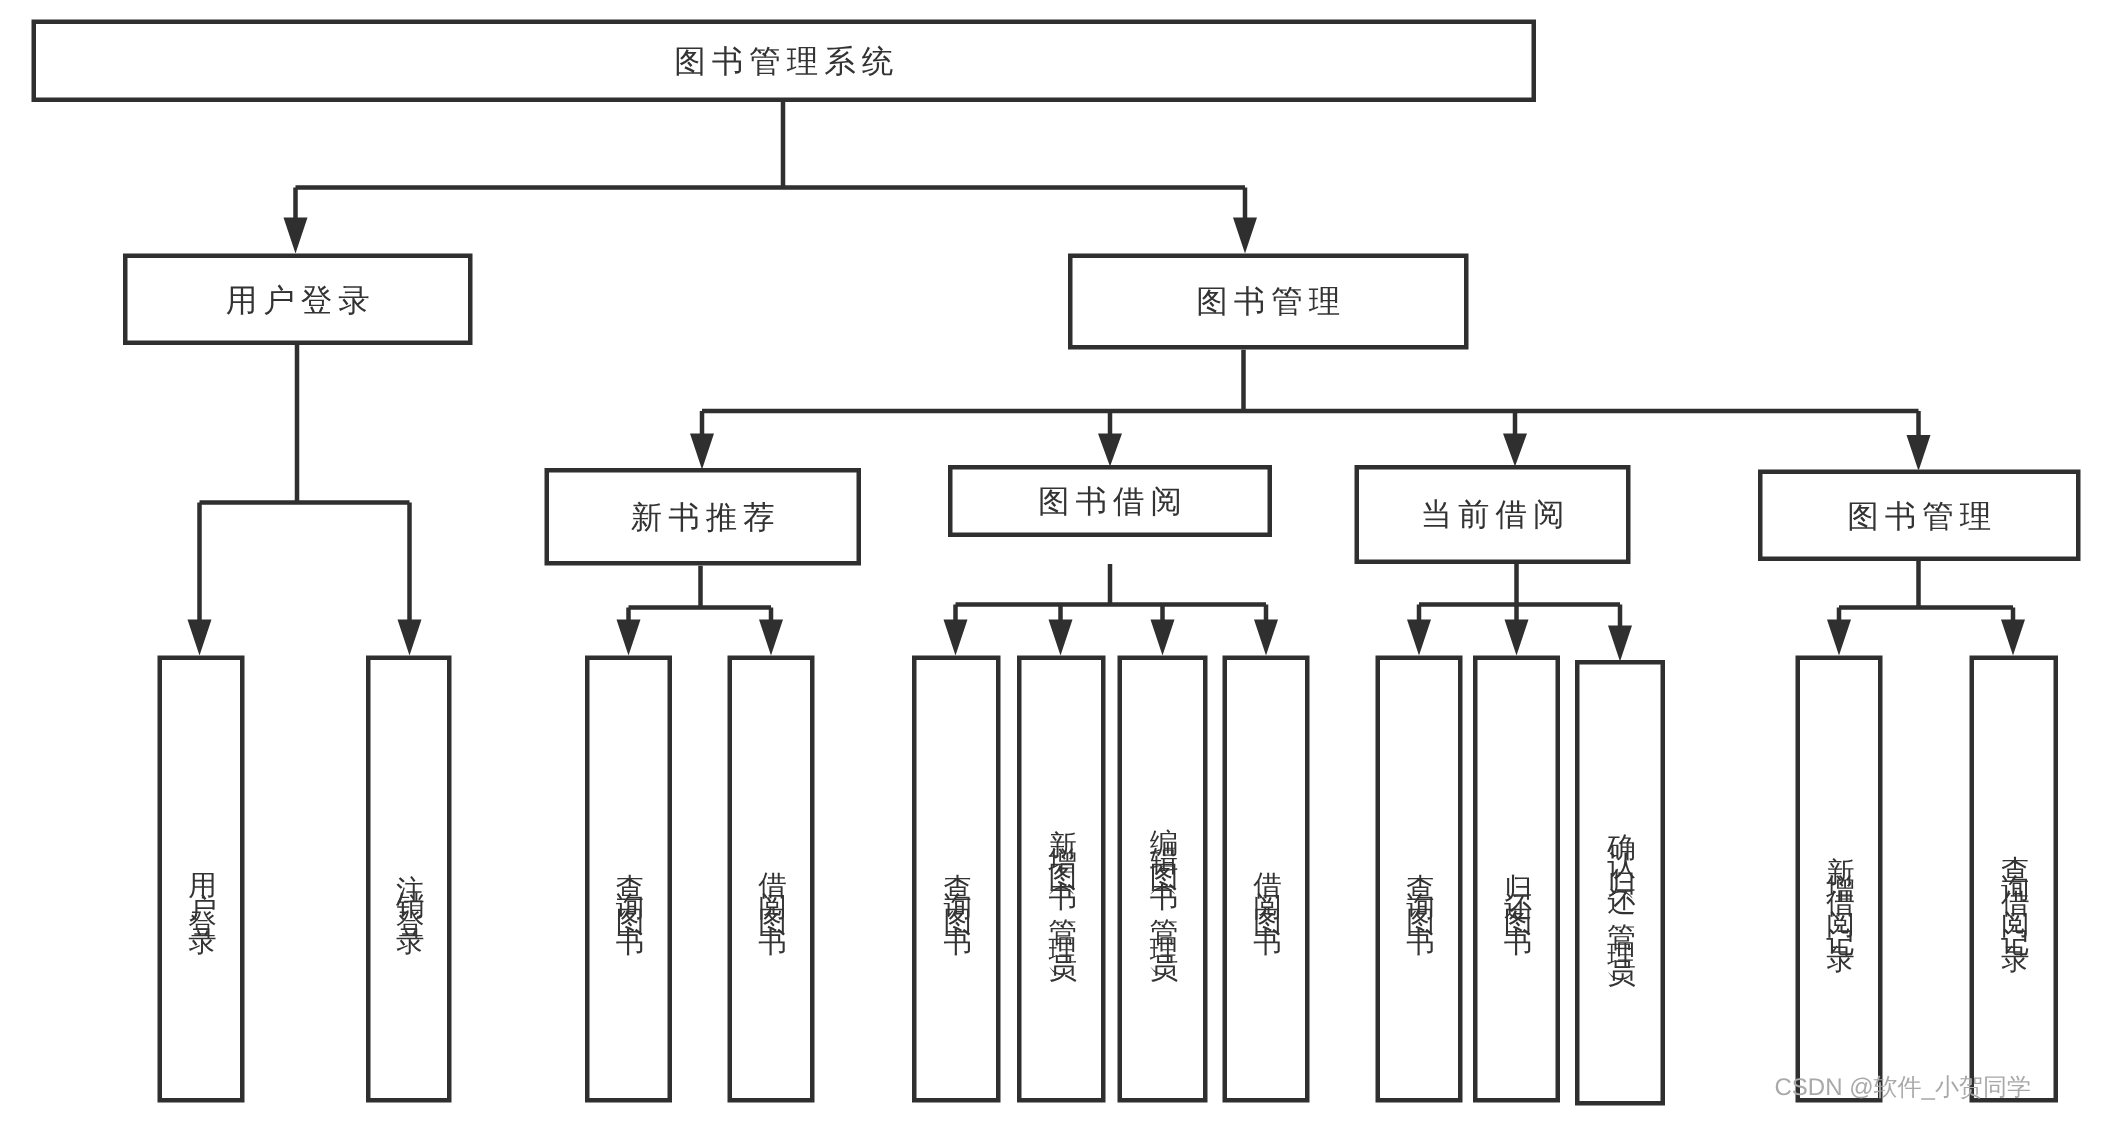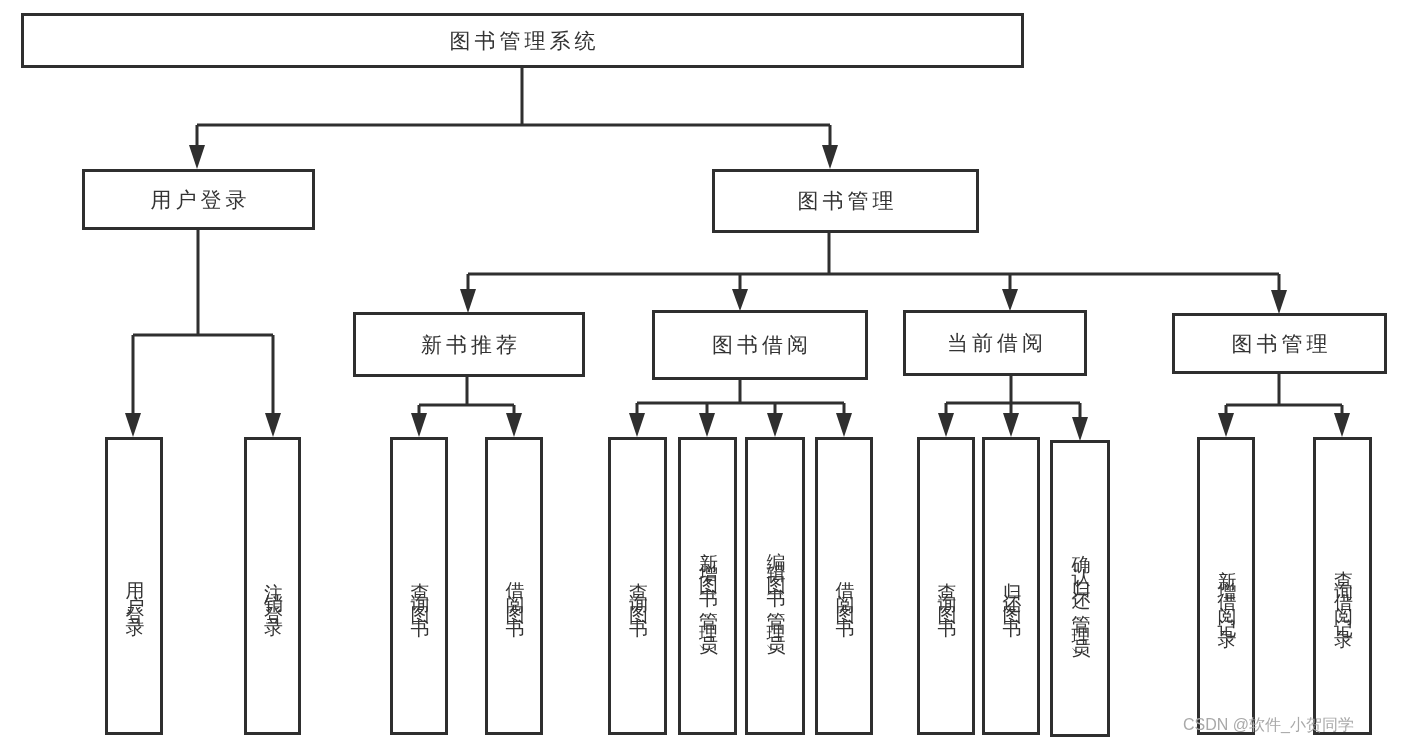--- a/index.html
+++ b/index.html
@@ -90,24 +90,24 @@
     <span>图书管理系统</span>
   </div>
 
   <div class="node hbox" style="left:82px;top:169px;width:233px;height:61px">
     <span>用户登录</span>
   </div>
   <div class="node hbox" style="left:712px;top:169px;width:267px;height:64px">
     <span>图书管理</span>
   </div>
 
-  <div class="node hbox" style="left:353px;top:312px;width:232px;height:65px">
+  <div class="node hbox" style="left:363px;top:312px;width:211px;height:65px">
     <span>新书推荐</span>
   </div>
-  <div class="node hbox" style="left:652px;top:310px;width:216px;height:70px">
+  <div class="node hbox" style="left:632px;top:310px;width:216px;height:48px">
     <span>图书借阅</span>
   </div>
   <div class="node hbox" style="left:903px;top:310px;width:184px;height:66px">
     <span>当前借阅</span>
   </div>
   <div class="node hbox" style="left:1172px;top:313px;width:215px;height:61px">
     <span>图书管理</span>
   </div>
 
   <div class="node vbox" style="left:105px;top:437px;width:58px;height:298px">

